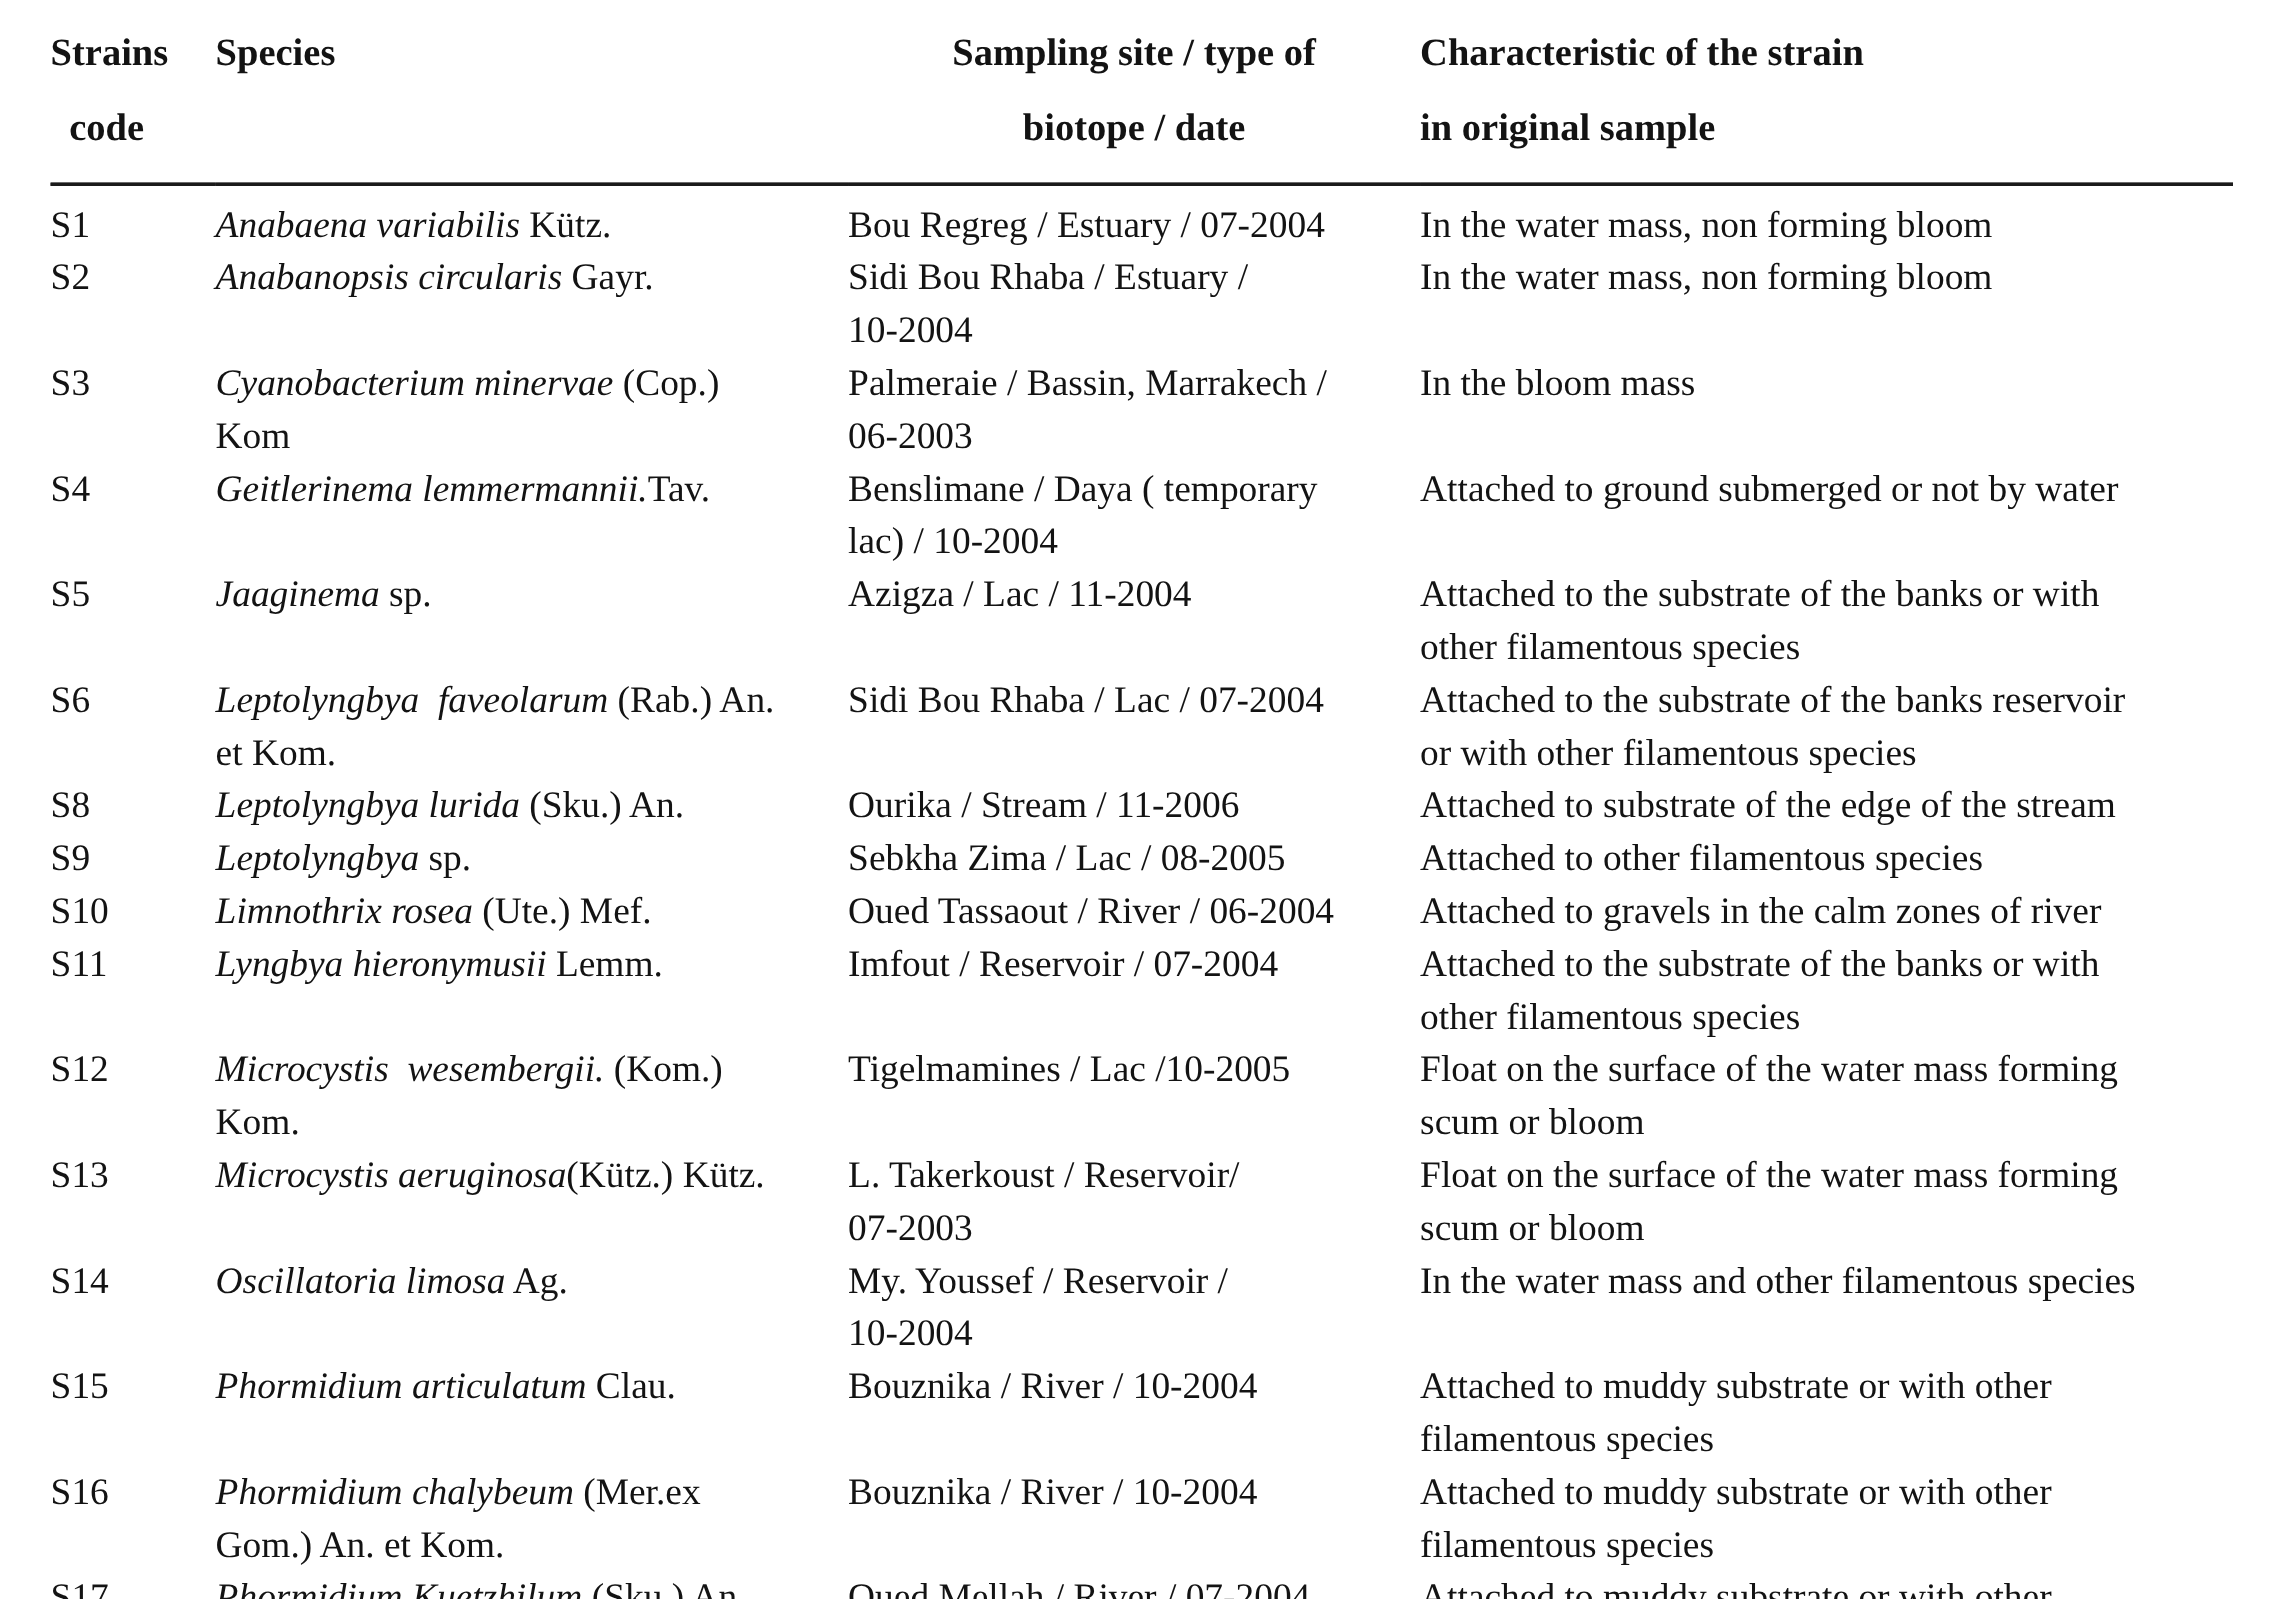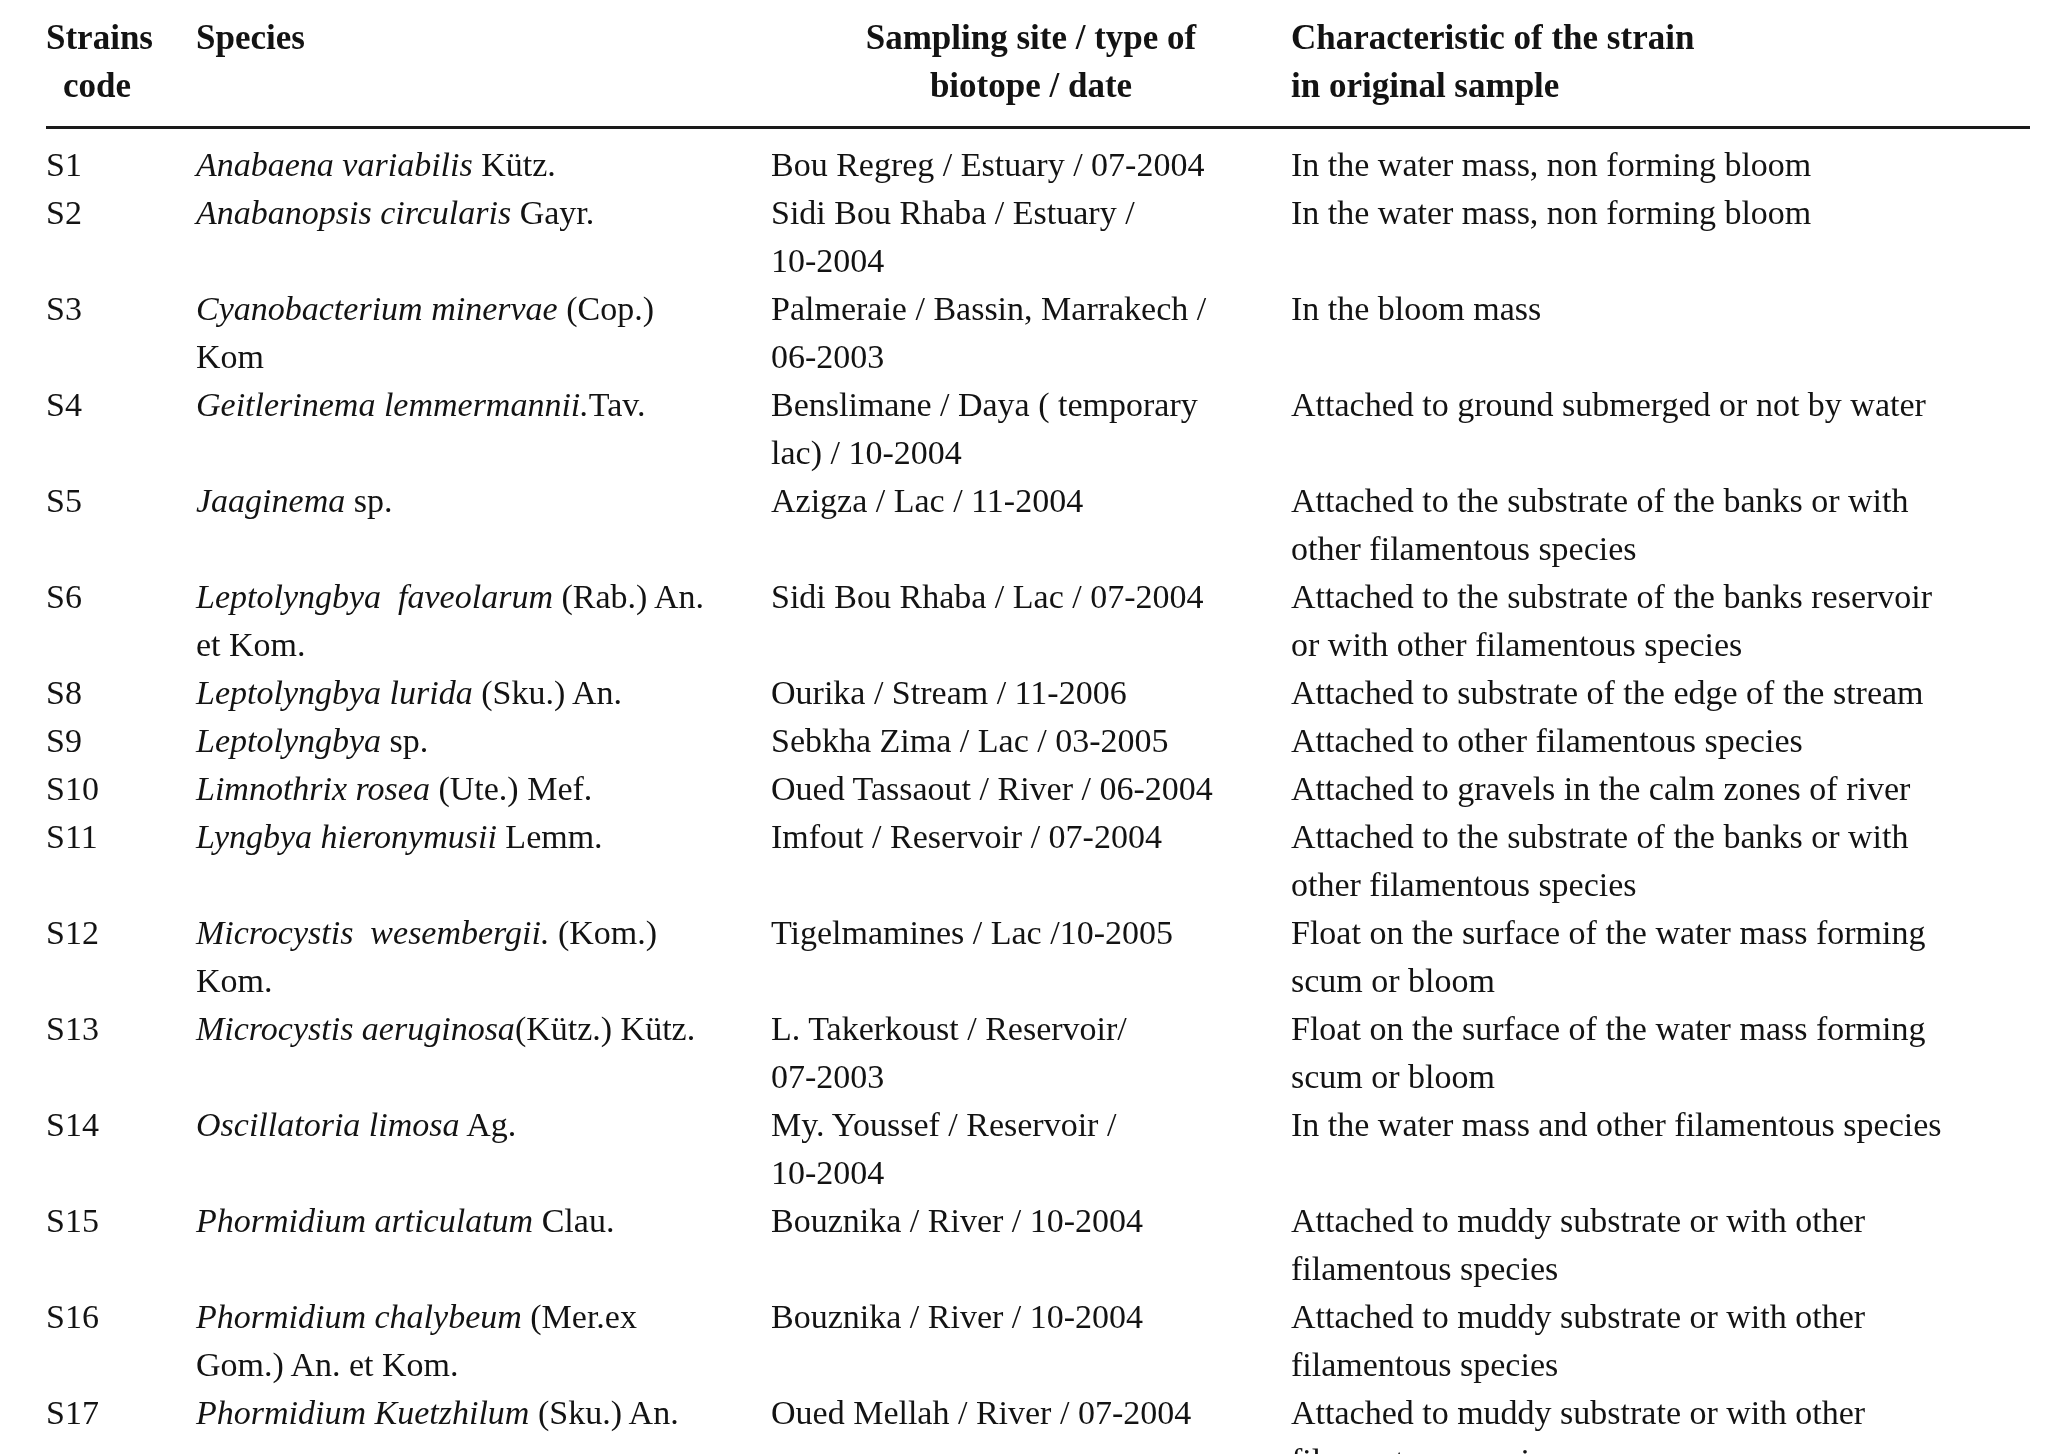--- a/index.html
+++ b/index.html
@@ -26,21 +26,21 @@
   col.c1{width:150px;}
   col.c2{width:575px;}
   col.c3{width:520px;}
   col.c4{width:739px;}
   thead tr{
     border-bottom:3px solid var(--rule);
   }
   th{
     font-weight:bold;
     font-size:35px;
-    line-height:48px;
+    line-height:68px;
     vertical-align:top;
     padding:14px 0 16px 0;
     white-space:pre;
     color:var(--text);
   }
   th.h-code{text-align:center;padding-right:48px;}
   th.h-species{text-align:left;padding-right:240px;}
   th.h-site{text-align:center;}
   th.h-char{text-align:left;}
   td{
@@ -131,21 +131,21 @@
   <tr>
     <td>S8</td>
     <td><i class="sp-italic">Leptolyngbya lurida</i><span class="sp-rest"> (Sku.) An.</span></td>
     <td>Ourika / Stream / 11-2006</td>
     <td>Attached to substrate of the edge of the stream</td>
   </tr>
 
   <tr>
     <td>S9</td>
     <td><i class="sp-italic">Leptolyngbya</i><span class="sp-rest"> sp.</span></td>
-    <td>Sebkha Zima / Lac / 03-2005</td>
+    <td>Sebkha Zima / Lac / 08-2005</td>
     <td>Attached to other filamentous species</td>
   </tr>
 
   <tr>
     <td>S10</td>
     <td><i class="sp-italic">Limnothrix rosea</i><span class="sp-rest"> (Ute.) Mef.</span></td>
     <td>Oued Tassaout / River / 06-2004</td>
     <td>Attached to gravels in the calm zones of river</td>
   </tr>
 

